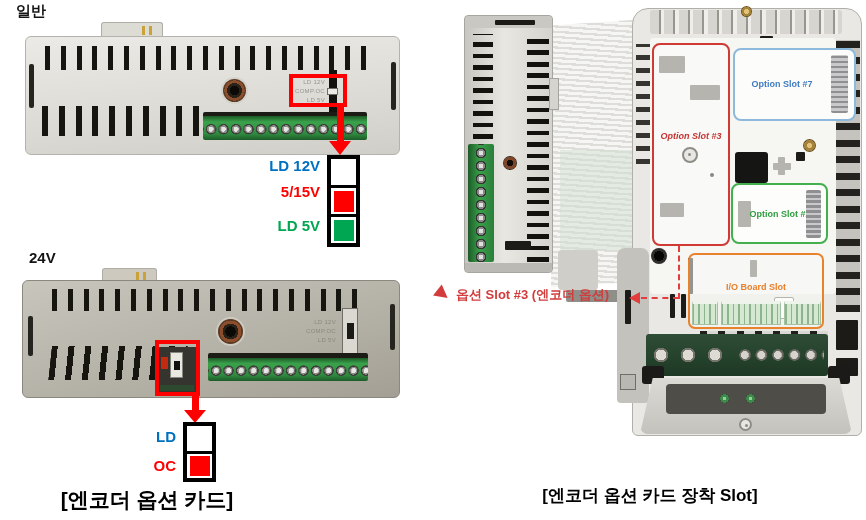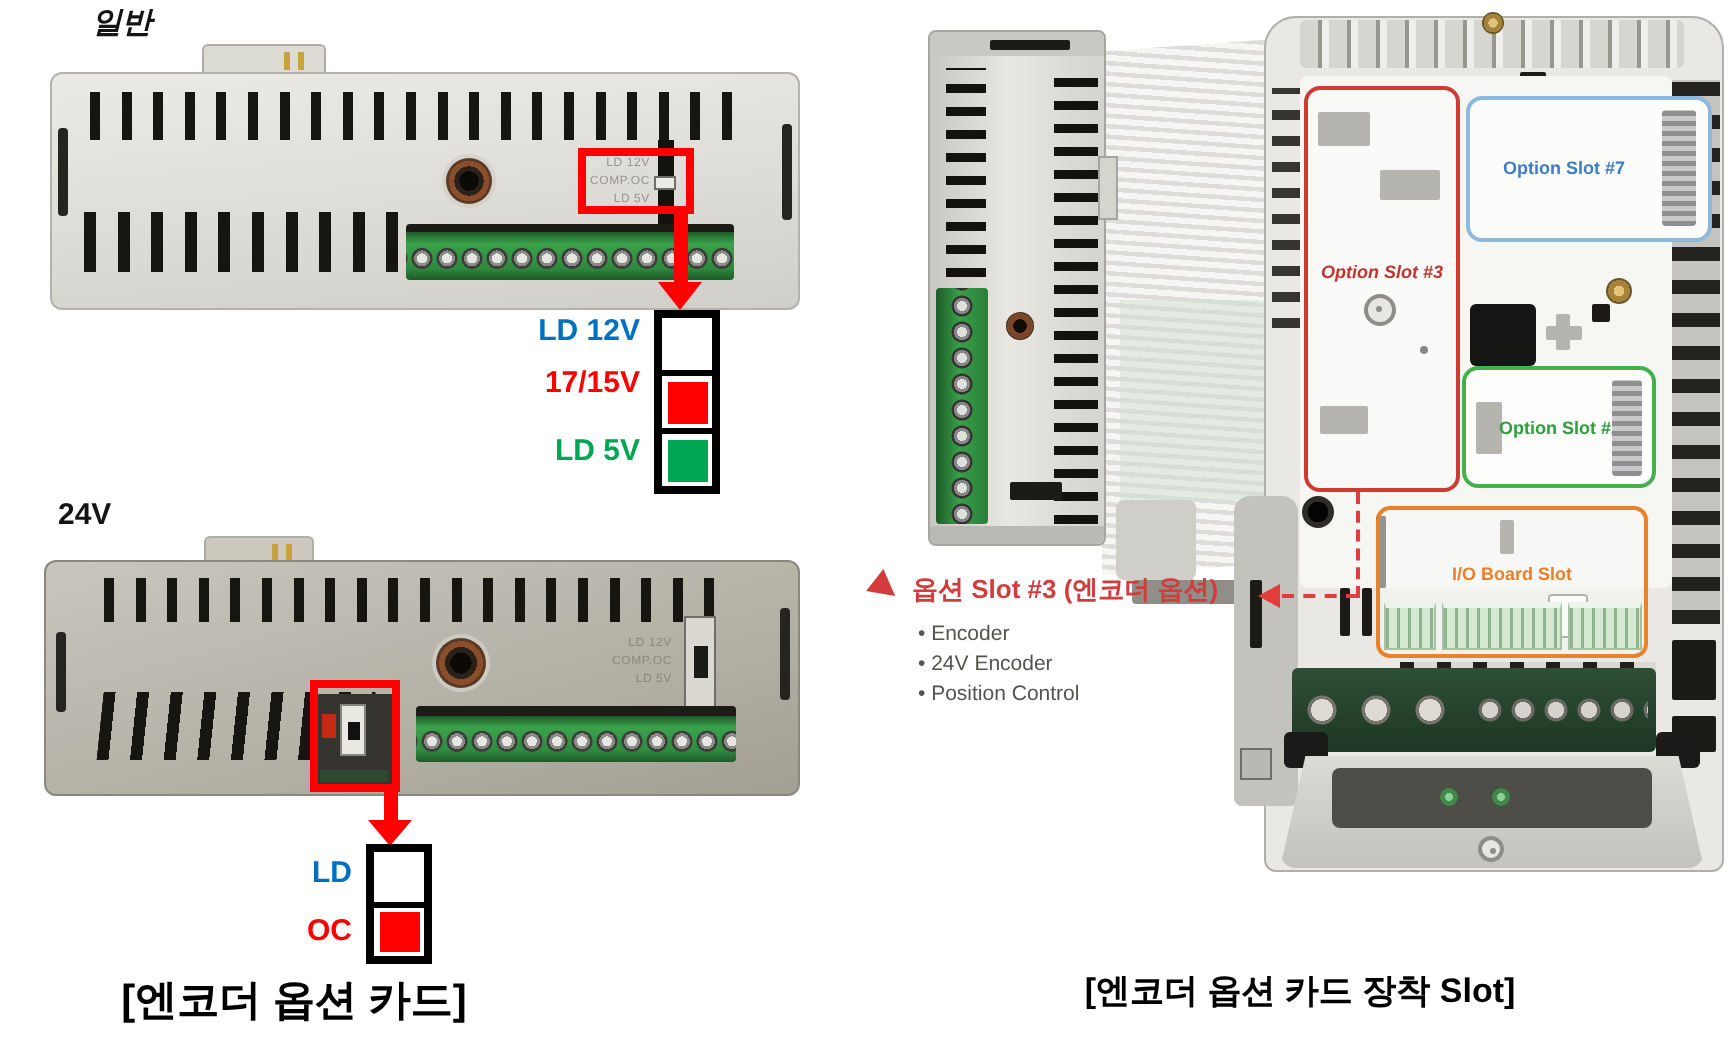--- a/index.html
+++ b/index.html
@@ -91,21 +91,21 @@
   .ann-marker { width:0; height:0; border-left:13px solid #d23c3c; border-top:7.5px solid rgba(0,0,0,0); border-bottom:7.5px solid rgba(0,0,0,0); transform:rotate(38deg); }
   .ann-title { font-size:13px; font-weight:bold; color:#d23c3c; }
   .bullet { font-size:10.5px; color:#55534c; line-height:15px; }
   .bullet::before { content:"• "; }
 </style>
 </head>
 <body>
 
 <div class="canvas">
 
-  <div class="a section-label" style="left:46px;top:2px;font-style:italic;">일반</div>
+  <div class="a section-label" style="left:16px;top:2px;">일반</div>
 
   <div class="a" style="left:25px;top:22px;width:375px;height:133px;">
     <div class="a conn-tab" style="left:76px;top:0;width:62px;height:16px;">
       <i class="pin" style="left:40px;"></i>
       <i class="pin" style="left:47px;"></i>
     </div>
     <div class="card-body c1" style="top:14px;height:119px;"></div>
     <div class="a vents" style="left:20px;top:24px;width:332px;height:24px;"></div>
     <div class="a edge-slot" style="left:4px;top:42px;height:44px;"></div>
     <div class="a edge-slot" style="left:366px;top:40px;height:48px;"></div>
@@ -131,21 +131,21 @@
       </div>
     <div class="cell">
         <i class="fill fill-red"></i>
       </div>
     <div class="cell last">
         <i class="fill fill-green"></i>
       </div>
   </div>
   <div class="a leg-lab t-blue" style="left:230px;top:158px;width:90px;">LD 12V</div>
   <div class="a leg-lab t-red" style="left:186px;top:184px;width:134px;">
-    <div>17/15V</div>
+    <div>5/15V</div>
   </div>
   <div class="a leg-lab t-green" style="left:230px;top:218px;width:90px;">LD 5V</div>
 
   <div class="a section-label" style="left:29px;top:249px;">24V</div>
 
   <div class="a" style="left:22px;top:268px;width:378px;height:130px;">
     <div class="a conn-tab" style="left:80px;top:0;width:55px;height:14px;background:#cdc9bf;">
       <i class="pin" style="left:33px;"></i>
       <i class="pin" style="left:40px;"></i>
     </div>
@@ -277,21 +277,16 @@
     </div>
     <div class="a screwhole" style="left:99px;top:40px;width:13px;height:13px;"></div>
   </div>
 
   <div class="a dashv" style="left:678px;top:246px;height:53px;"></div>
   <div class="a dashh" style="left:641px;top:297px;width:38px;"></div>
   <div class="a dash-ah" style="left:629px;top:292px;"></div>
 
   <div class="a ann-marker" style="left:436px;top:287px;"></div>
   <div class="a ann-title" style="left:456px;top:286px;">옵션 Slot #3 (엔코더 옵션)</div>
-  <div class="a" style="left:459px;top:310px;">
-    <div class="bullet">Encoder</div>
-    <div class="bullet">24V Encoder</div>
-    <div class="bullet">Position Control</div>
-  </div>
 
   <div class="a caption" style="left:518px;top:484px;width:264px;font-size:17px;">[엔코더 옵션 카드 장착 Slot]</div>
 
 </div>
 
 </body></html>

